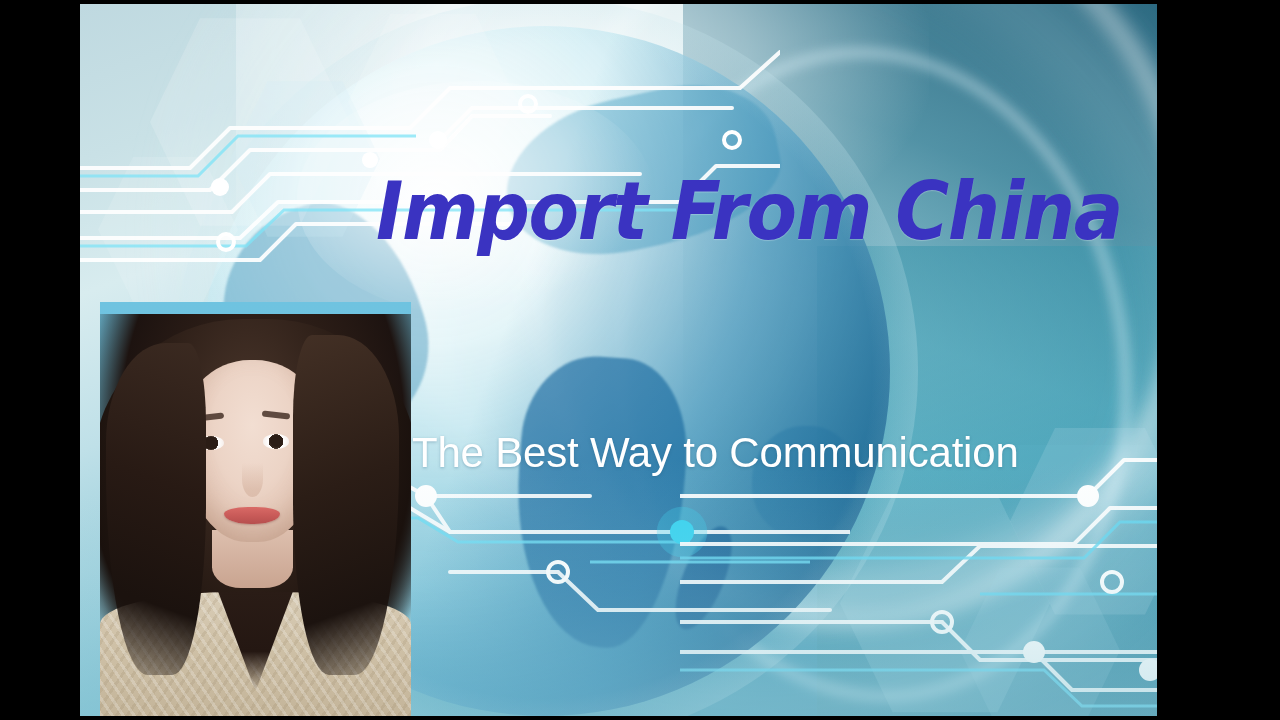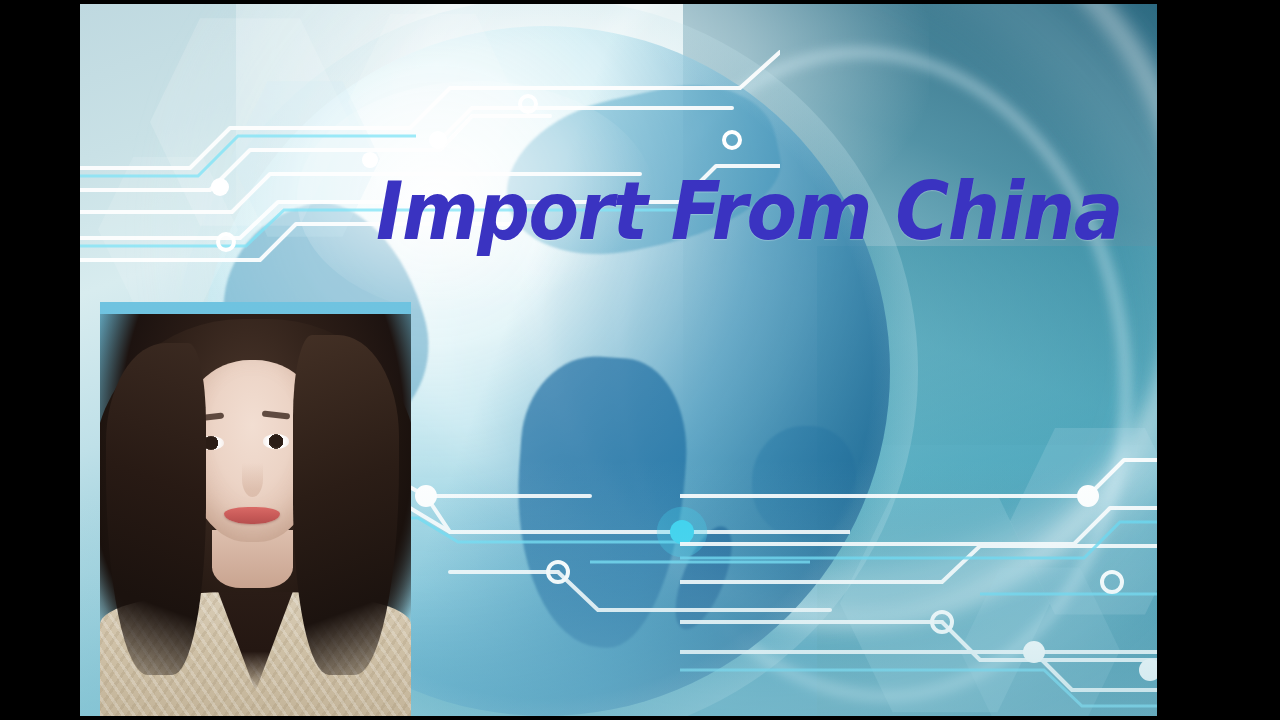--- a/index.html
+++ b/index.html
@@ -397,20 +397,21 @@
           <circle cx="408" cy="62" r="11" fill="#ffffff"></circle>
           <circle cx="432" cy="148" r="10" fill="none" stroke="#ffffff" stroke-width="4"></circle>
           <circle cx="262" cy="188" r="10" fill="none" stroke="#ffffff" stroke-width="4"></circle>
           <circle cx="354" cy="218" r="11" fill="#ffffff"></circle>
           <circle cx="470" cy="236" r="11" fill="#ffffff"></circle>
         </g>
     </svg>
 
     <div id="title">Import From China</div>
 
+    <div id="subtitle">The Best Way to Communication</div>
 
     <div id="webcam-overlay">
       <div class="cam-bg"></div>
       <svg class="cam-circuit" viewBox="0 0 140 90">
         <g fill="none" stroke="#ffffff" stroke-width="4" stroke-linejoin="round" opacity=".85">
           <path d="M0 34 H48 L70 14 H140"></path>
           <path d="M0 60 H60 L82 42 H140"></path>
         </g>
         <circle cx="52" cy="34" r="9" fill="#ffffff" opacity=".95"></circle>
       </svg>

